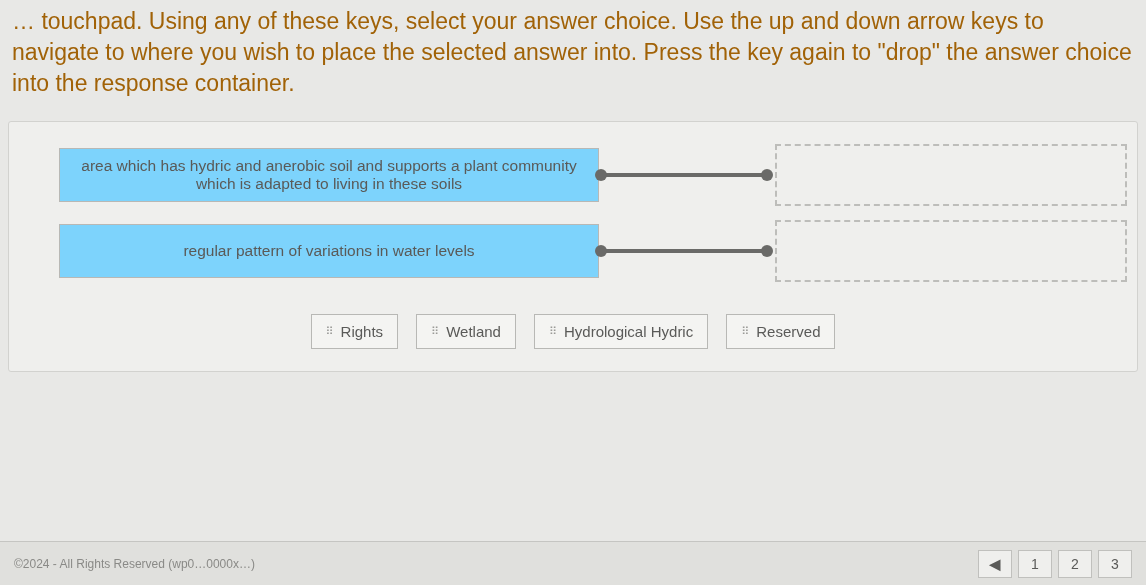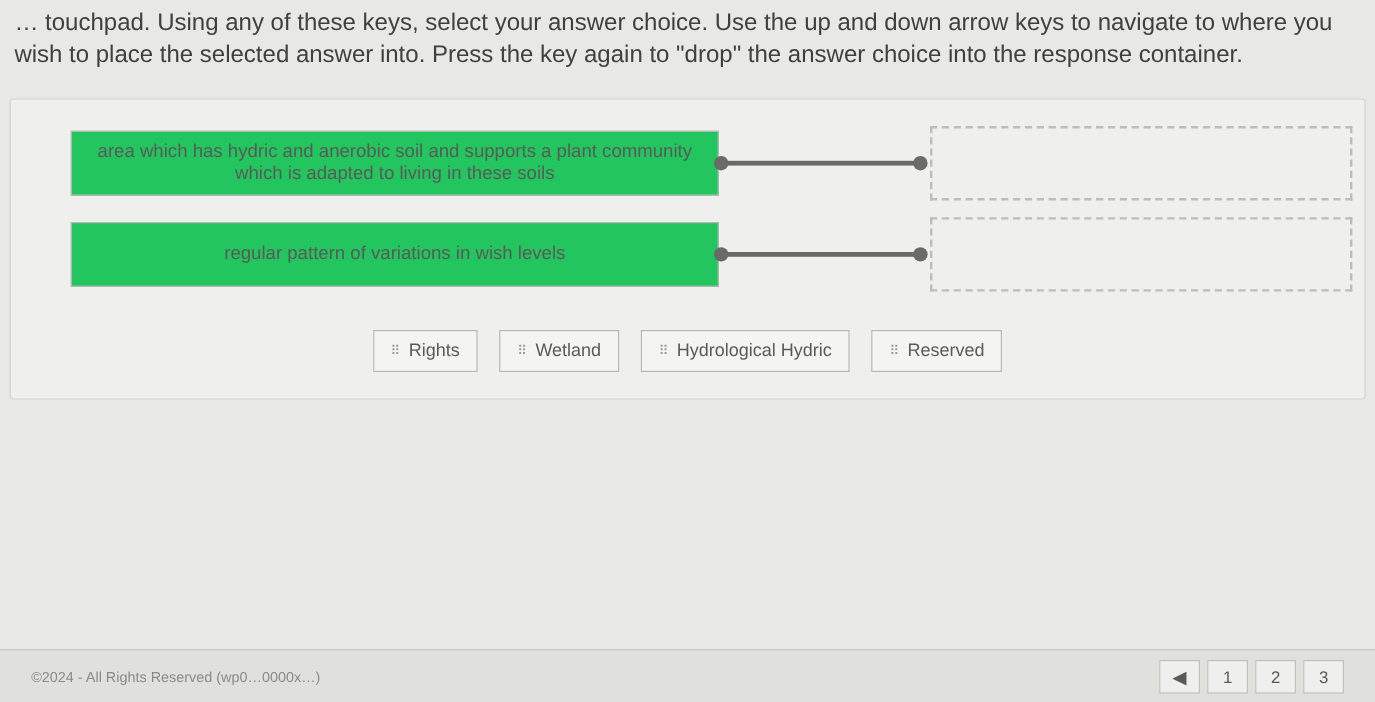--- a/index.html
+++ b/index.html
@@ -7,23 +7,23 @@
       font-family: Arial, Helvetica, sans-serif;
       background: #e8e8e6;
       width: 1146px;
       height: 585px;
       overflow: hidden;
       position: relative;
       color: #5a5a58;
     }
     .instructions {
       padding: 6px 12px 14px 12px;
-      font-size: 20px;
+      font-size: 23px;
       line-height: 1.35;
-      color: #404040;
+      color: #a16207;
     }
     .panel {
       background: #efefed;
       border: 1px solid #d2d2cf;
       border-radius: 3px;
       margin: 8px 8px 0 8px;
       padding: 22px 10px 22px 10px;
       position: relative;
     }
     .rows {
@@ -34,21 +34,21 @@
     }
     .row {
       display: flex;
       align-items: center;
       width: 100%;
     }
     .def-box {
       width: 540px;
       min-height: 54px;
       border: 1px solid #b8b8b5;
-      background: #22c55e;
+      background: #7dd3fc;
       display: flex;
       align-items: center;
       justify-content: center;
       padding: 8px 18px;
       text-align: center;
       font-size: 15.5px;
       color: #5a5a58;
     }
     .connector {
       position: relative;
@@ -103,21 +103,21 @@
       position: absolute;
       left: 0;
       right: 0;
       bottom: 0;
       height: 44px;
       background: #e0e0dd;
       border-top: 1px solid #c5c5c2;
       display: flex;
       align-items: center;
       justify-content: space-between;
-      padding: 0 26px;
+      padding: 0 14px;
       font-size: 12px;
       color: #8a8a87;
     }
     .pager {
       display: flex;
       align-items: center;
       gap: 6px;
     }
     .pg-btn {
       border: 1px solid #c0c0bd;
@@ -145,21 +145,21 @@
     <div class="row">
       <div class="def-box">
         <span>area which has hydric and anerobic soil and supports a plant community which is adapted to living in these soils</span>
       </div>
       <div class="connector"></div>
       <div class="dropzone"></div>
     </div>
 
     <div class="row">
       <div class="def-box">
-        <span>regular pattern of variations in wish levels</span>
+        <span>regular pattern of variations in water levels</span>
       </div>
       <div class="connector"></div>
       <div class="dropzone"></div>
     </div>
 
 
 
   </div>
 
   <div class="choices">

